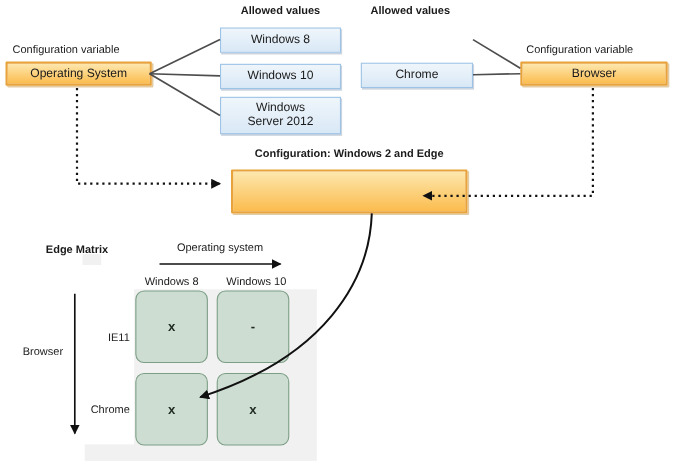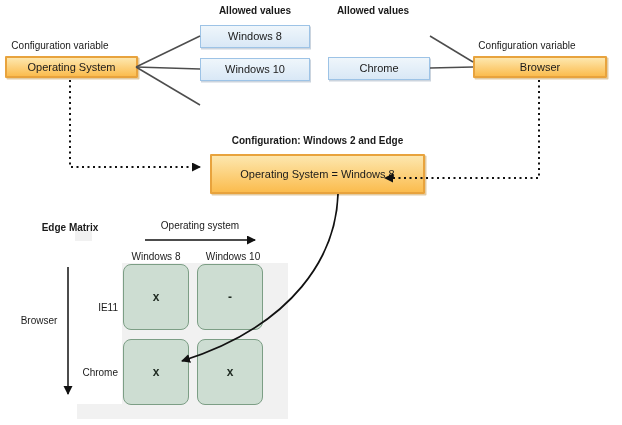--- a/index.html
+++ b/index.html
@@ -42,29 +42,31 @@
 
   <div class="abs gray-panel" style="left:75px; top:231px; width:17px; height:10px;"></div>
   <div class="abs gray-panel" style="left:122px; top:263px; width:166px; height:143px;"></div>
   <div class="abs gray-panel" style="left:77px; top:404px; width:211px; height:15px;"></div>
 
   <div class="abs lbl" style="left:8px; top:39px; width:104px;">Configuration variable</div>
   <div class="abs orange-box" style="left:5px; top:56px; width:133px; height:22px;">Operating System</div>
   <div class="abs lbl bold" style="left:198px; top:4px; width:114px;">Allowed values</div>
   <div class="abs blue-box" style="left:200px; top:25px; width:110px; height:23px;">Windows 8</div>
   <div class="abs blue-box" style="left:200px; top:58px; width:110px; height:23px;">Windows 10</div>
+  <div class="abs blue-box" style="left:200px; top:88px; width:110px; height:34px;">
+    <span class="wrap-val">Windows Server 2012</span>
+  </div>
 
   <div class="abs lbl bold" style="left:316px; top:4px; width:114px;">Allowed values</div>
   <div class="abs blue-box" style="left:328px; top:57px; width:102px; height:23px;">Chrome</div>
   <div class="abs lbl" style="left:475px; top:39px; width:104px;">Configuration variable</div>
   <div class="abs orange-box" style="left:473px; top:56px; width:134px; height:22px;">Browser</div>
 
   <div class="abs lbl bold" style="left:195px; top:134px; width:245px;">Configuration: Windows 2 and Edge</div>
   <div class="abs orange-box config-box" style="left:210px; top:154px; width:215px; height:40px;">
-    <div class="cfg-line">Operating System = Windows 8</div>
   </div>
 
   <div class="abs lbl bold" style="left:30px; top:221px; width:80px;">Edge Matrix</div>
   <div class="abs lbl" style="left:140px; top:219px; width:120px;">Operating system</div>
   <div class="abs lbl" style="left:123px; top:250px; width:66px;">Windows 8</div>
   <div class="abs lbl" style="left:192px; top:250px; width:82px;">Windows 10</div>
   <div class="abs lbl" style="left:85px; top:289px; width:33px; text-align:right;margin-top:12px;">IE11</div>
   <div class="abs lbl" style="left:72px; top:366px; width:46px; text-align:right;">Chrome</div>
   <div class="abs lbl" style="left:14px; top:314px; width:50px;">Browser</div>
 

